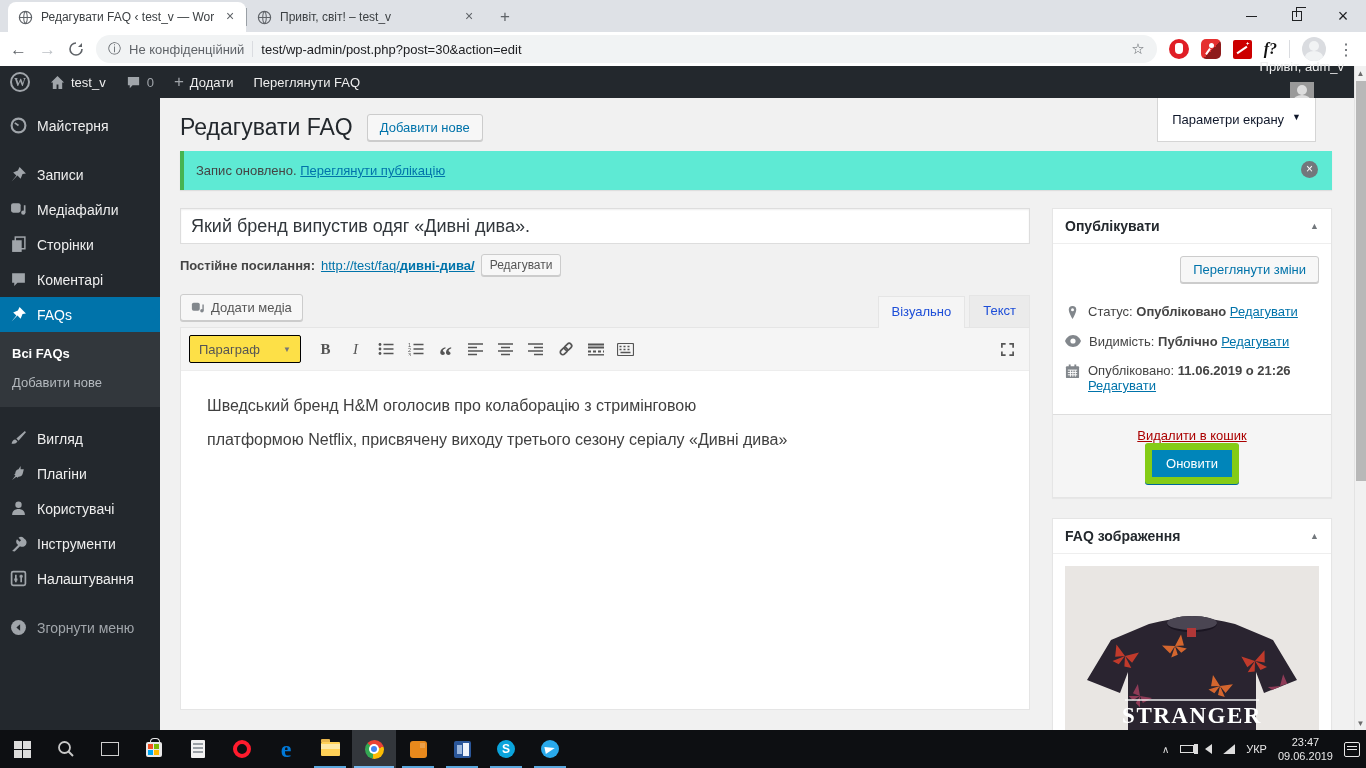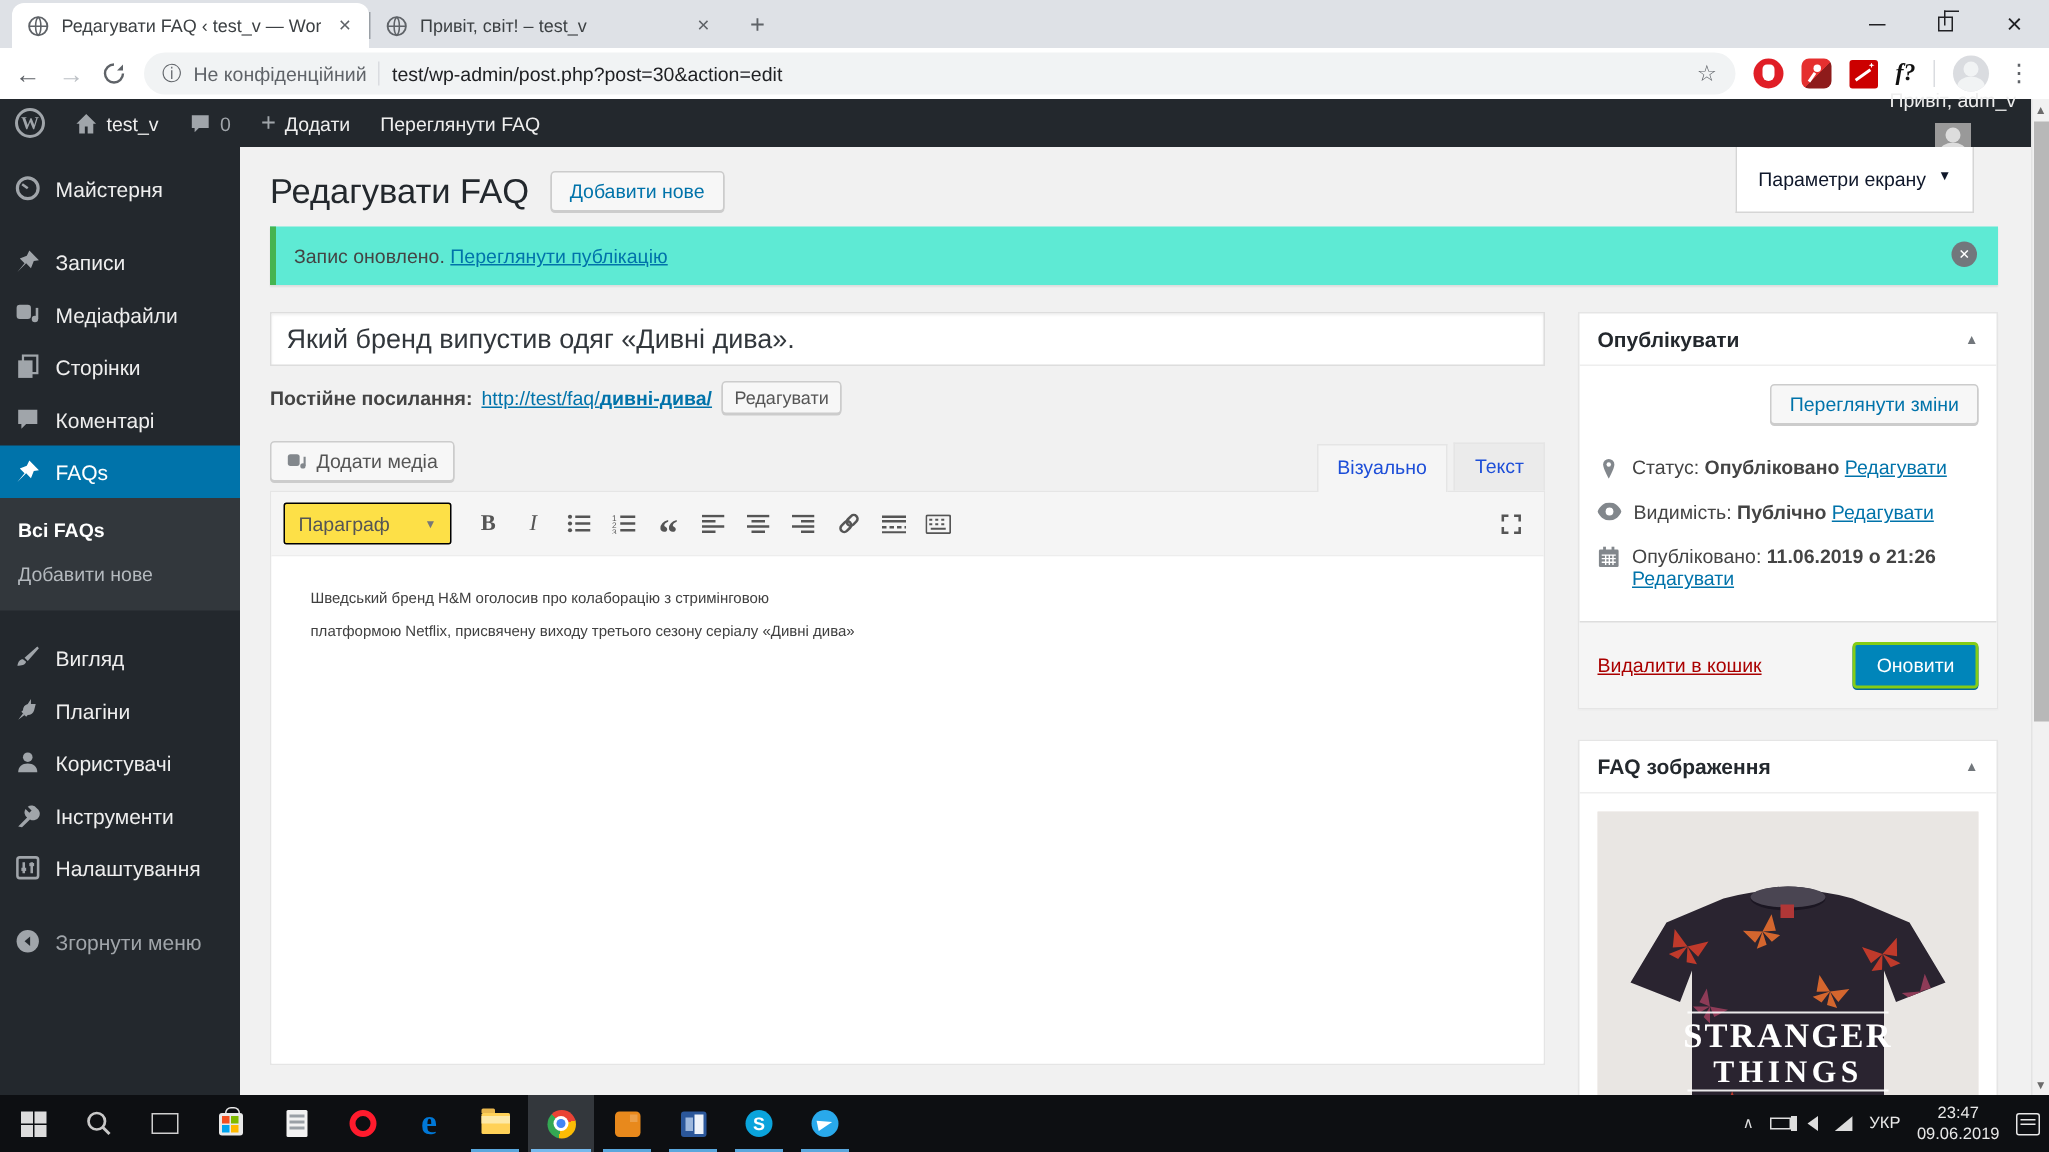--- a/index.html
+++ b/index.html
@@ -114,35 +114,35 @@
   .para-select { width:112px; height:28px; background:#fde047; border:1px solid #000000; border-radius:2px; display:flex;
                  align-items:center; justify-content:space-between; padding:0 9px; font-size:13px; color:#555; margin-right:8px; cursor:pointer; }
   .para-select .sel-caret { font-size:8px; color:#777; }
   .tbtn { min-width:27px; height:25px; display:flex; align-items:center; justify-content:center; color:#555;
           border-radius:2px; cursor:pointer; }
   .tbtn svg { fill:#555; }
   .tbtn.b { font-weight:bold; font-size:15px; font-family:"Liberation Serif",serif; }
   .tbtn.i { font-style:italic; font-size:15px; font-family:"Liberation Serif",serif; }
   .tbtn.q { font-family:"Liberation Serif",serif; font-size:26px; line-height:10px; padding-top:14px; font-weight:bold; }
   .tbtn.fs { margin-left:auto; }
-  .mce-content { min-height:338px; padding:18px 26px; font-size:10px; color:#404040; line-height:2.15; background:#fff; }
+  .mce-content { min-height:338px; padding:18px 26px; font-size:16px; color:#404040; line-height:2.15; background:#fff; }
 
   
   .panel { background:#fff; border:1px solid #e5e5e5; box-shadow:0 1px 1px rgba(0,0,0,.04); margin-bottom:20px; }
   .panel-hd { padding:9px 12px; font-size:14px; font-weight:bold; color:#23282d; display:flex; justify-content:space-between;
               align-items:center; border-bottom:1px solid #eee; cursor:pointer; }
   .panel-toggle { color:#72777c; font-size:9px; }
   .panel-bd { padding:12px 12px 14px; font-size:13px; color:#444; }
   .preview-row { text-align:right; margin-bottom:14px; }
   .misc-row { display:flex; align-items:flex-start; gap:8px; padding:7px 0; flex-wrap:wrap; }
   .misc-row svg { fill:#82878c; flex-shrink:0; margin-top:1px; }
   .misc-row a { color:#0073aa; text-decoration:underline; }
-  .panel-ft { background:#f5f5f5; border-top:1px solid #ddd; padding:13px 12px; display:flex; justify-content:space-between; align-items:center; }
+  .panel-ft { background:#f5f5f5; border-top:1px solid #ddd; padding:13px 12px; display:flex; justify-content:space-between; align-items:center;flex-direction:column; }
   .trash-link { color:#a00; text-decoration:underline; font-size:13px; }
-  .update-btn { background:#0085ba; border:2px solid #84cc16; box-shadow:0 1px 0 #006799; color:#fff; font-size:13px;
+  .update-btn { background:#0085ba; border:7px solid #84cc16; box-shadow:0 1px 0 #006799; color:#fff; font-size:13px;
                 padding:6px 14px; border-radius:3px; cursor:pointer; }
   .img-body { padding:12px; }
   .shirt-wrap { width:100%; background:#e9e6e3; line-height:0; cursor:pointer; }
 
   
   .scrollbar { width:12px; background:#f1f1f1; position:relative; flex-shrink:0; border-left:1px solid #e3e3e3; }
   .sb-arrow { height:14px; display:flex; align-items:center; justify-content:center; color:#6b6b6b; font-size:8px; }
   .sb-thumb { position:absolute; left:1px; top:15px; width:10px; height:400px; background:#b8b8b8; }
   .sb-arrow.down { position:absolute; bottom:0; left:0; width:100%; }
 

